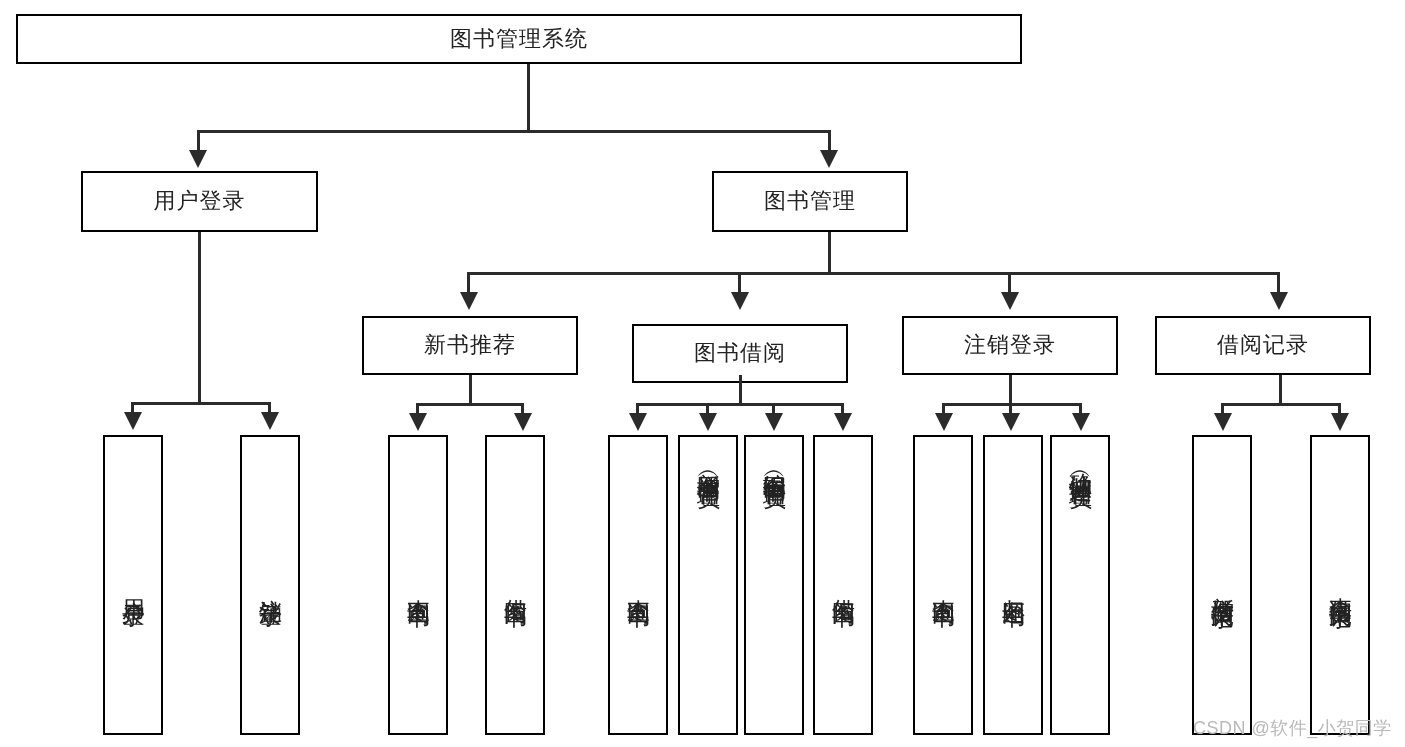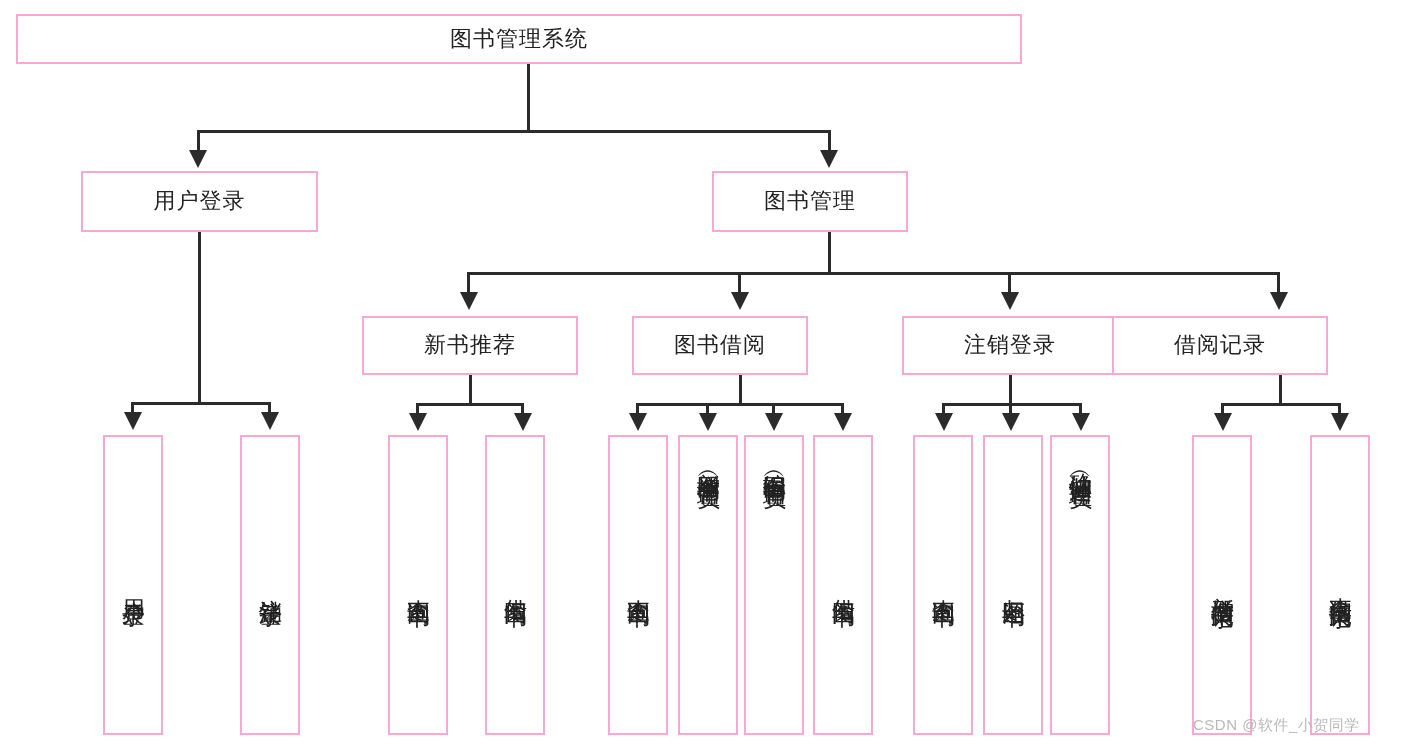--- a/index.html
+++ b/index.html
@@ -14,21 +14,21 @@
     position: relative;
     width: 1405px;
     height: 747px;
     background: #ffffff;
     overflow: hidden;
   }
   
   .node {
     position: absolute;
     box-sizing: border-box;
-    border: 2px solid #f9a8d4;
+    border: 2px solid #000000;
     background: #ffffff;
     display: flex;
     align-items: center;
     justify-content: center;
     color: #222222;
   }
   .node.horiz {
     font-size: 22px;
     letter-spacing: 1px;
     line-height: 1.1;
@@ -62,21 +62,21 @@
     position: absolute;
     width: 0;
     height: 0;
     border-left: 9px solid transparent;
     border-right: 9px solid transparent;
     border-top: 18px solid #2b2b2b;
   }
   
   .watermark {
     position: absolute;
-    font-size: 15px;
+    font-size: 18px;
     color: #b9b9b9;
     white-space: nowrap;
     letter-spacing: 0.5px;
   }
 </style>
 </head>
 <body>
 
 <div id="canvas">
 
@@ -119,27 +119,27 @@
 
   <div class="vline" style="left:1008px; top:272px; width:3px; height:22px;"></div>
   <div class="arrow" style="left:1001px; top:292px;"></div>
 
   <div class="vline" style="left:1277px; top:272px; width:3px; height:22px;"></div>
   <div class="arrow" style="left:1270px; top:292px;"></div>
 
   <div class="node horiz" style="left:362px; top:316px; width:216px; height:59px;">
     <span>新书推荐</span>
   </div>
-  <div class="node horiz" style="left:632px; top:316px; width:176px; height:59px;">
+  <div class="node horiz" style="left:632px; top:324px; width:216px; height:59px;">
     <span>图书借阅</span>
   </div>
   <div class="node horiz" style="left:902px; top:316px; width:216px; height:59px;">
     <span>注销登录</span>
   </div>
-  <div class="node horiz" style="left:1112px; top:316px; width:216px; height:59px;">
+  <div class="node horiz" style="left:1155px; top:316px; width:216px; height:59px;">
     <span>借阅记录</span>
   </div>
 
   <div class="vline" style="left:469px; top:375px; width:3px; height:30px;"></div>
   <div class="hline" style="left:416px; top:403px; width:108px; height:3px;"></div>
   <div class="vline" style="left:416px; top:403px; width:3px; height:12px;"></div>
   <div class="arrow" style="left:409px; top:413px;"></div>
   <div class="vline" style="left:521px; top:403px; width:3px; height:12px;"></div>
   <div class="arrow" style="left:514px; top:413px;"></div>
 

